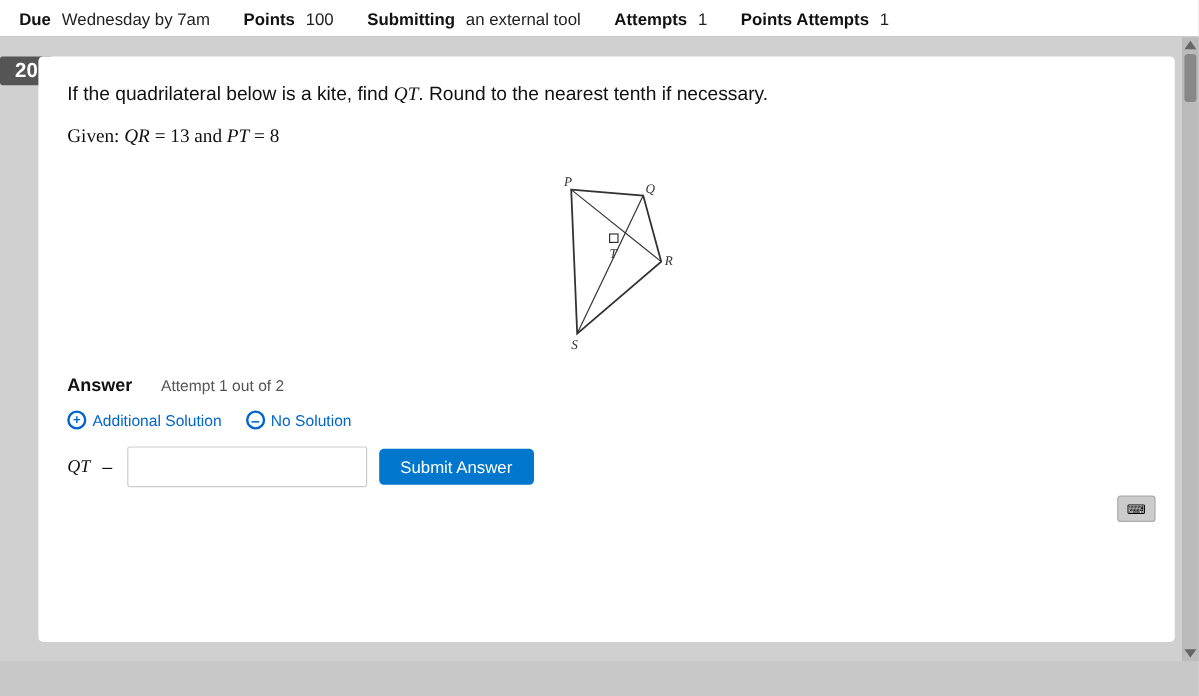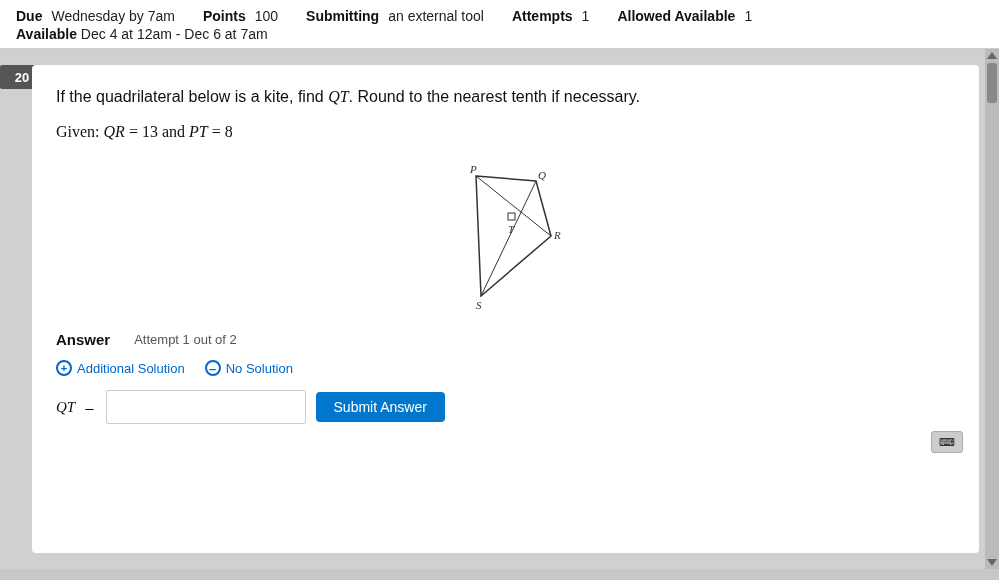--- a/index.html
+++ b/index.html
@@ -53,21 +53,21 @@
       padding: 16px 20px;
       height: calc(580px - 60px);
       display: flex;
       gap: 0;
       position: relative;
     }
 
     .question-number {
       background: #555;
       color: #fff;
-      font-size: 13px;
+      font-size: 17px;
       font-weight: bold;
       width: 44px;
       height: 24px;
       display: flex;
       align-items: center;
       justify-content: center;
       border-radius: 2px;
       position: absolute;
       left: 0;
       top: 16px;
@@ -288,27 +288,23 @@
     </div>
     <div class="top-bar-item">
       <span class="top-bar-label">Submitting</span>
       <span class="top-bar-value">an external tool</span>
     </div>
     <div class="top-bar-item">
       <span class="top-bar-label">Attempts</span>
       <span class="top-bar-value">1</span>
     </div>
     <div class="top-bar-item">
-      <span class="top-bar-label">Allowed Available</span>
+      <span class="top-bar-label">Points Attempts</span>
       <span class="top-bar-value">1</span>
     </div>
-  </div>
-  <div class="top-bar-row2">
-    <span class="top-bar-label">Available</span>
-    <span class="top-bar-value">Dec 4 at 12am - Dec 6 at 7am</span>
   </div>
 </div>
 
 <div class="content-area">
 
   <div class="question-number">20</div>
 
   <div class="question-card">
 
     <div class="question-text">

